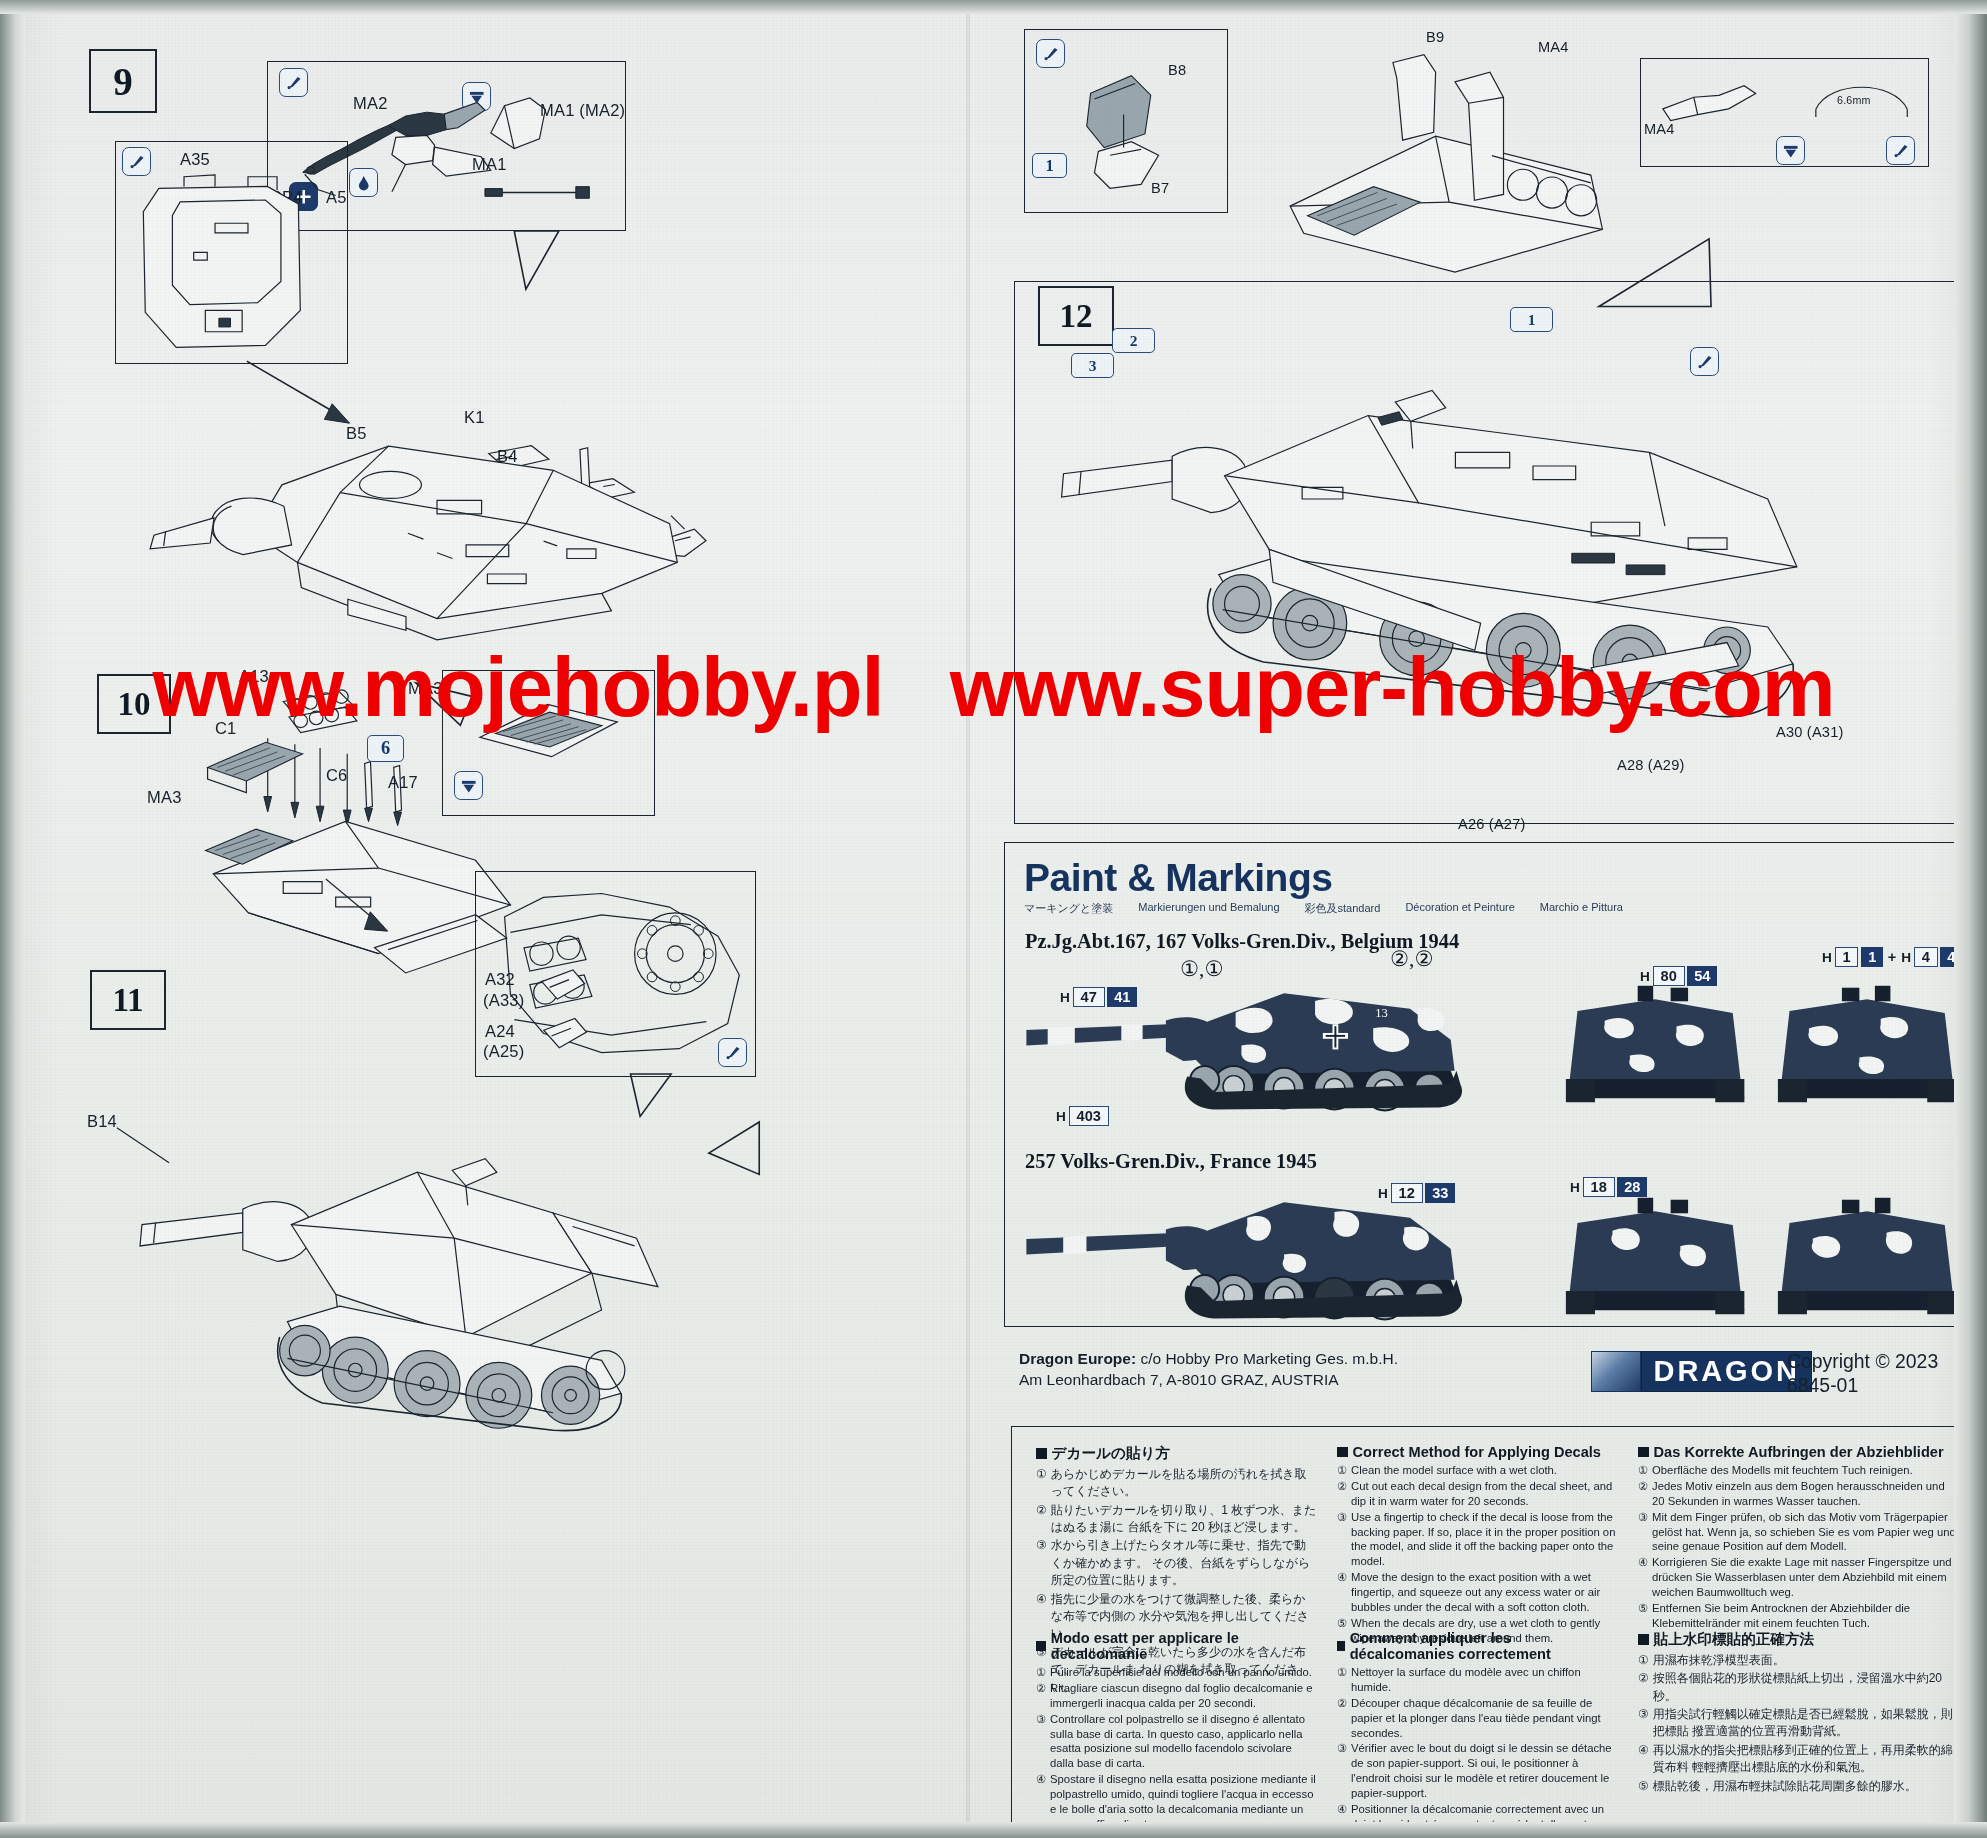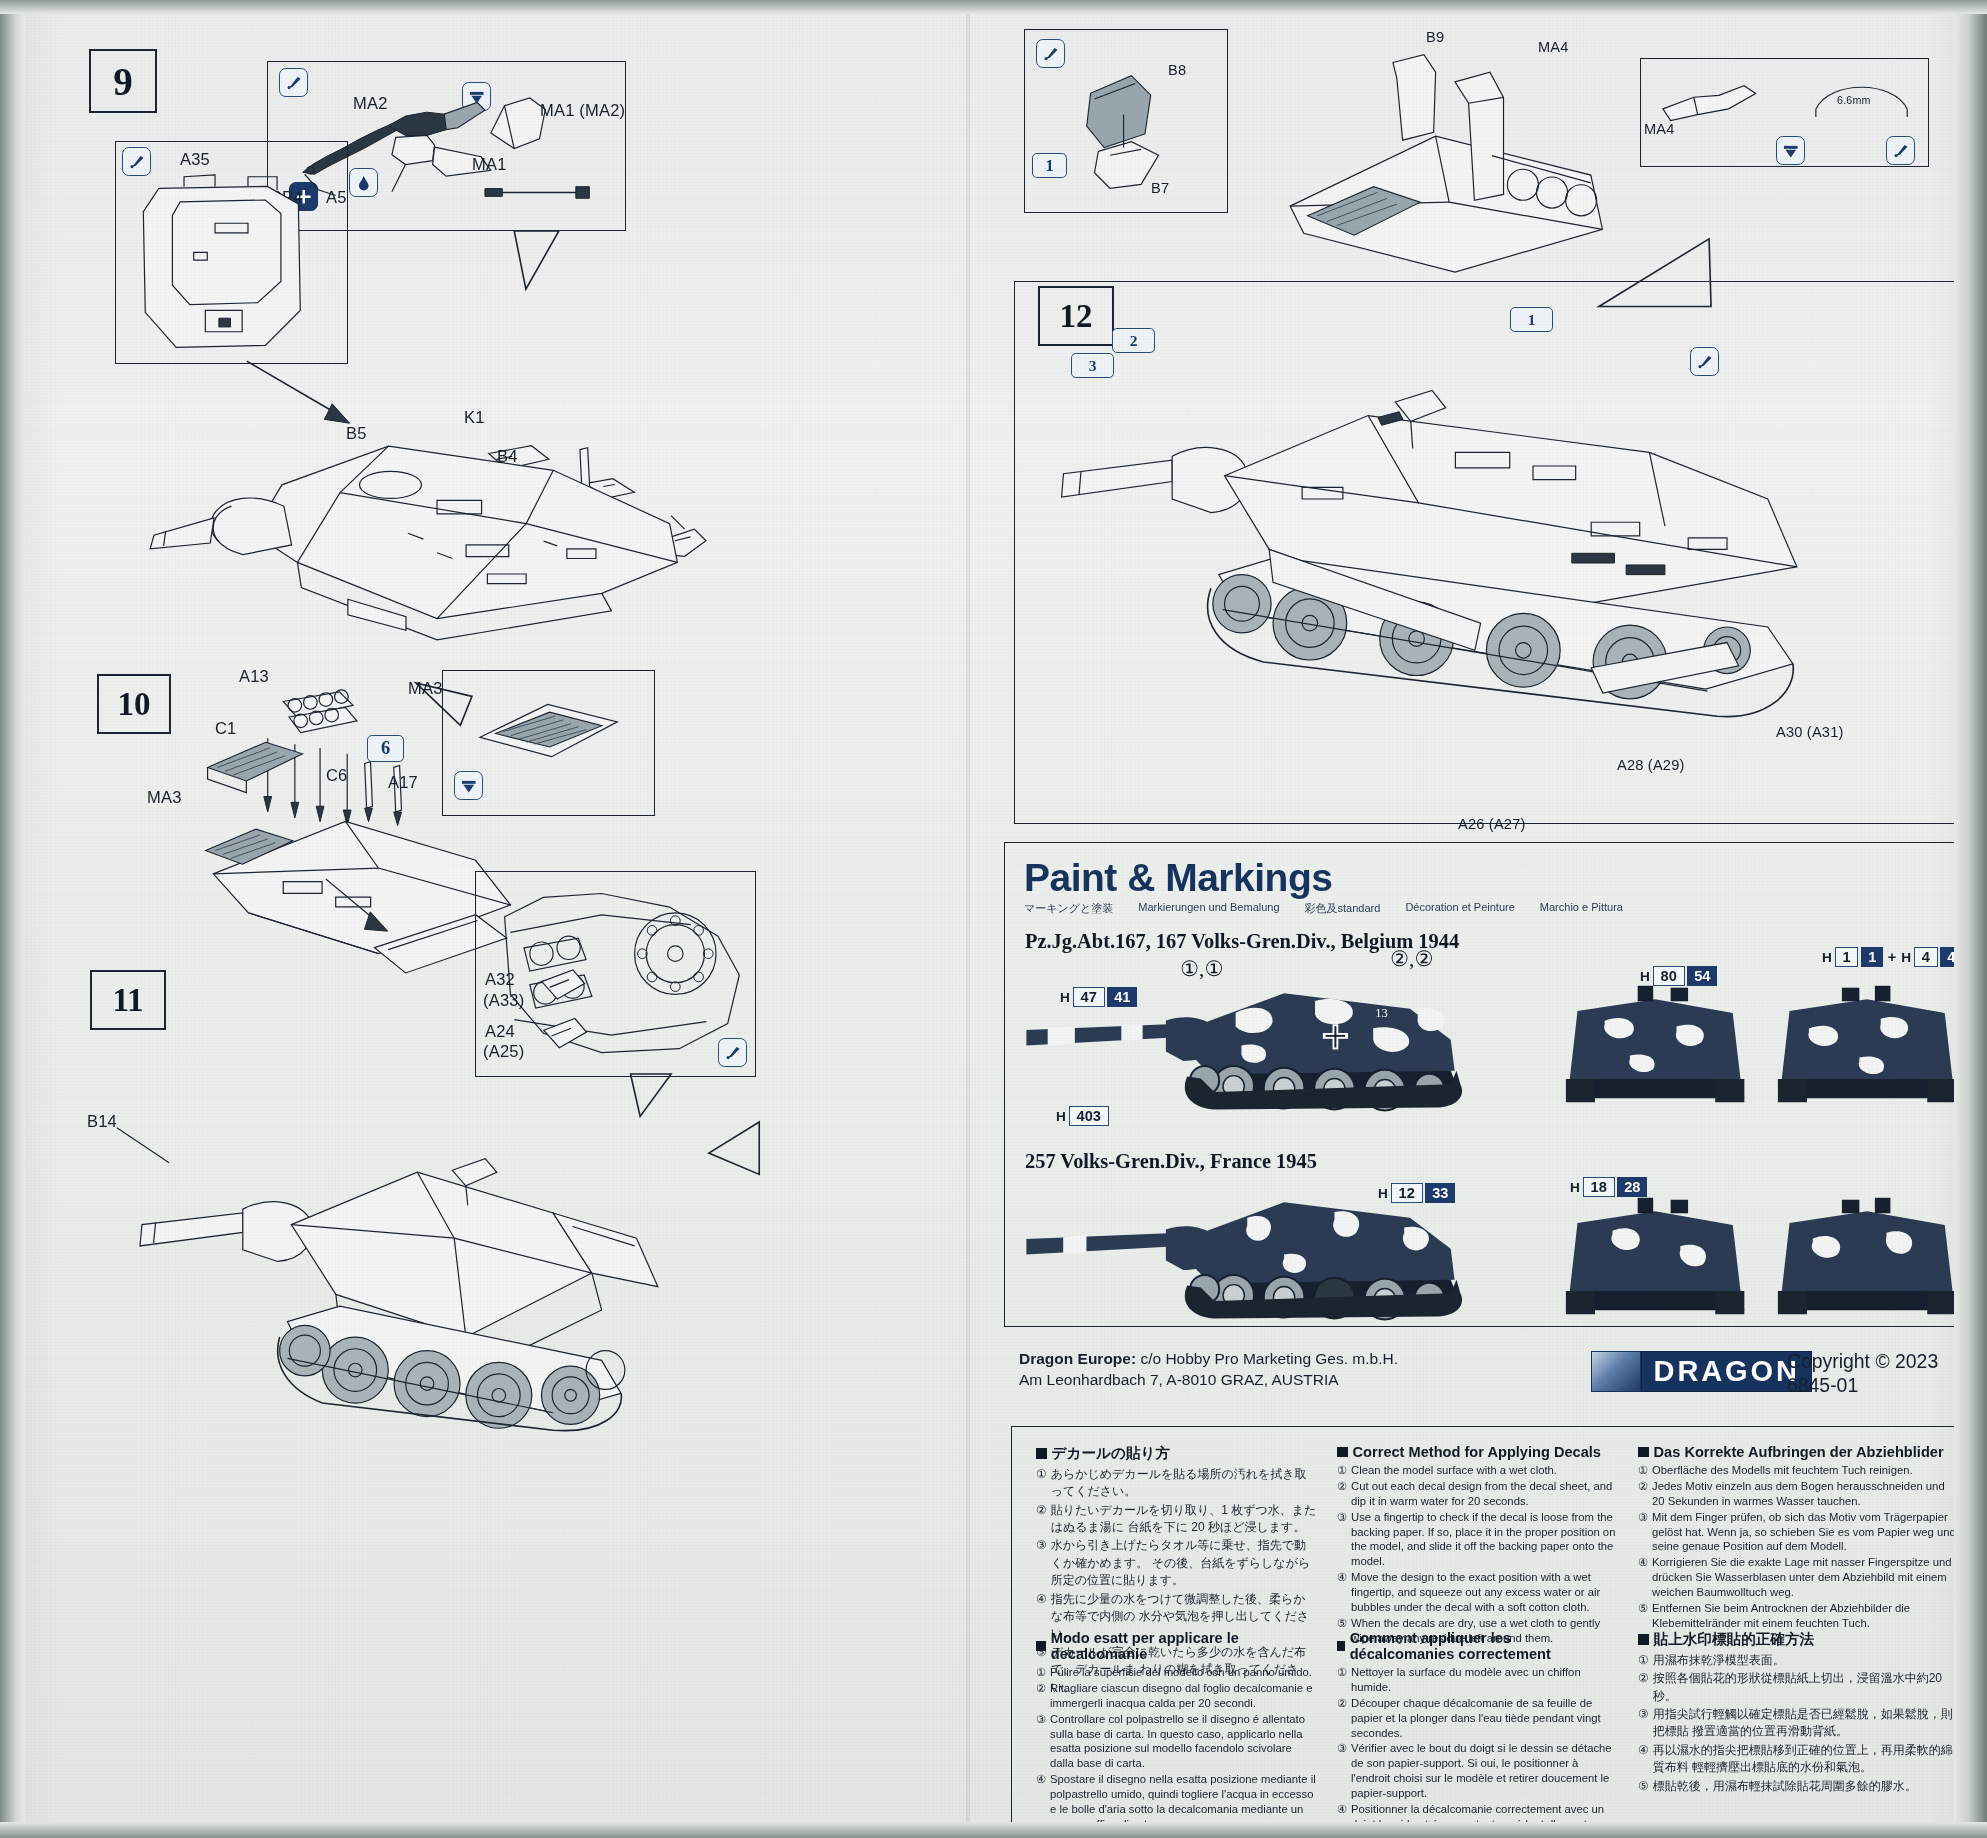--- a/index.html
+++ b/index.html
@@ -973,15 +973,20 @@
       </div>
   </div>
 
   <div class="fold"></div>
   <div id="grain"></div>
   <div class="edge-l"></div>
   <div class="edge-r"></div>
   <div class="edge-t"></div>
   <div class="edge-b"></div>
 
+  <div id="wm">
+    <span>www.mojehobby.pl</span>
+    <span>&nbsp;</span>
+    <span>www.super-hobby.com</span>
+  </div>
 
 </div>
 
 
 </body></html>

